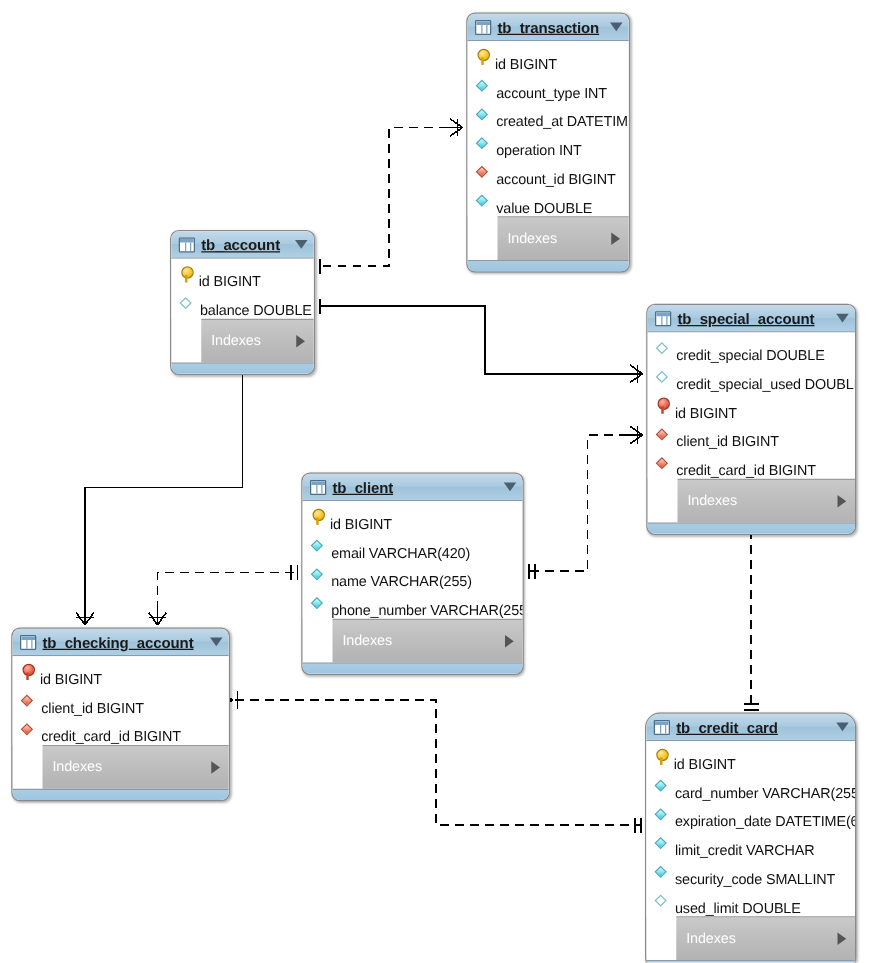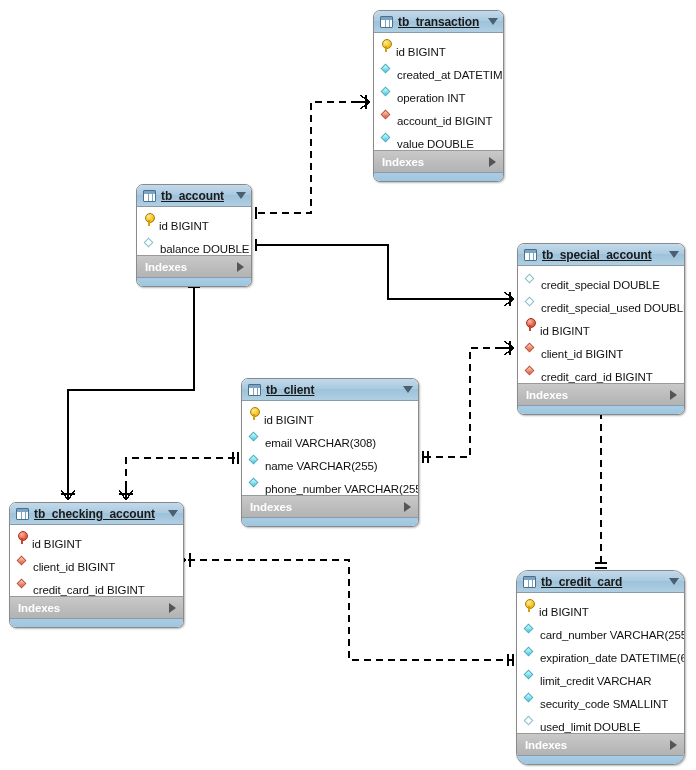--- a/index.html
+++ b/index.html
@@ -137,29 +137,30 @@
   .dia-hollow i {
     background: #ffffff;
     border: 1px solid #7fbfca;
   }
   .dia-red i {
     background: linear-gradient(135deg, #ffd4c8 0%, #f08c74 55%, #dd5436 100%);
     border: 1px solid #b9492f;
   }
 
   .tbl-indexes {
-    height: 22px;
+    height: 35px;
     background: linear-gradient(to bottom, #c9c9c9 0%, #bdbdbd 50%, #b3b3b3 100%);
     border-top: 1px solid #9a9a9a;
     display: flex;
     align-items: center;
     padding: 0 7px 0 8px;
     font-size: 11.5px;
     color: #ffffff;
-    font-weight: bold;
+    font-weight: normal;
+    margin-left: 24px;
   }
   .tbl-indexes .ilabel { flex: 1; letter-spacing: -0.1px; }
   .caret-right {
     width: 0; height: 0;
     border-top: 5px solid transparent;
     border-bottom: 5px solid transparent;
     border-left: 7px solid #555555;
   }
   .tbl-footer {
     height: 9px;
@@ -268,20 +269,26 @@
       <div class="table-box" style="left: 373px; top: 10px; width: 131px;">
         <div class="tbl-header">
           <span class="grid-icon"></span>
           <span class="title">tb_transaction</span>
           <span class="caret-down"></span>
         </div>
         <div class="col-list">
           <div class="col-row">
             <span class="ico ico-pk-yellow"></span>
             <span class="cname">id BIGINT</span>
+          </div>
+          <div class="col-row">
+            <span class="ico ico-dia dia-cyan">
+              <i></i>
+            </span>
+            <span class="cname">account_type INT</span>
           </div>
           <div class="col-row">
             <span class="ico ico-dia dia-cyan">
               <i></i>
             </span>
             <span class="cname">created_at DATETIME</span>
           </div>
           <div class="col-row">
             <span class="ico ico-dia dia-cyan">
               <i></i>
@@ -381,21 +388,21 @@
         </div>
         <div class="col-list">
           <div class="col-row">
             <span class="ico ico-pk-yellow"></span>
             <span class="cname">id BIGINT</span>
           </div>
           <div class="col-row">
             <span class="ico ico-dia dia-cyan">
               <i></i>
             </span>
-            <span class="cname">email VARCHAR(308)</span>
+            <span class="cname">email VARCHAR(420)</span>
           </div>
           <div class="col-row">
             <span class="ico ico-dia dia-cyan">
               <i></i>
             </span>
             <span class="cname">name VARCHAR(255)</span>
           </div>
           <div class="col-row">
             <span class="ico ico-dia dia-cyan">
               <i></i>

